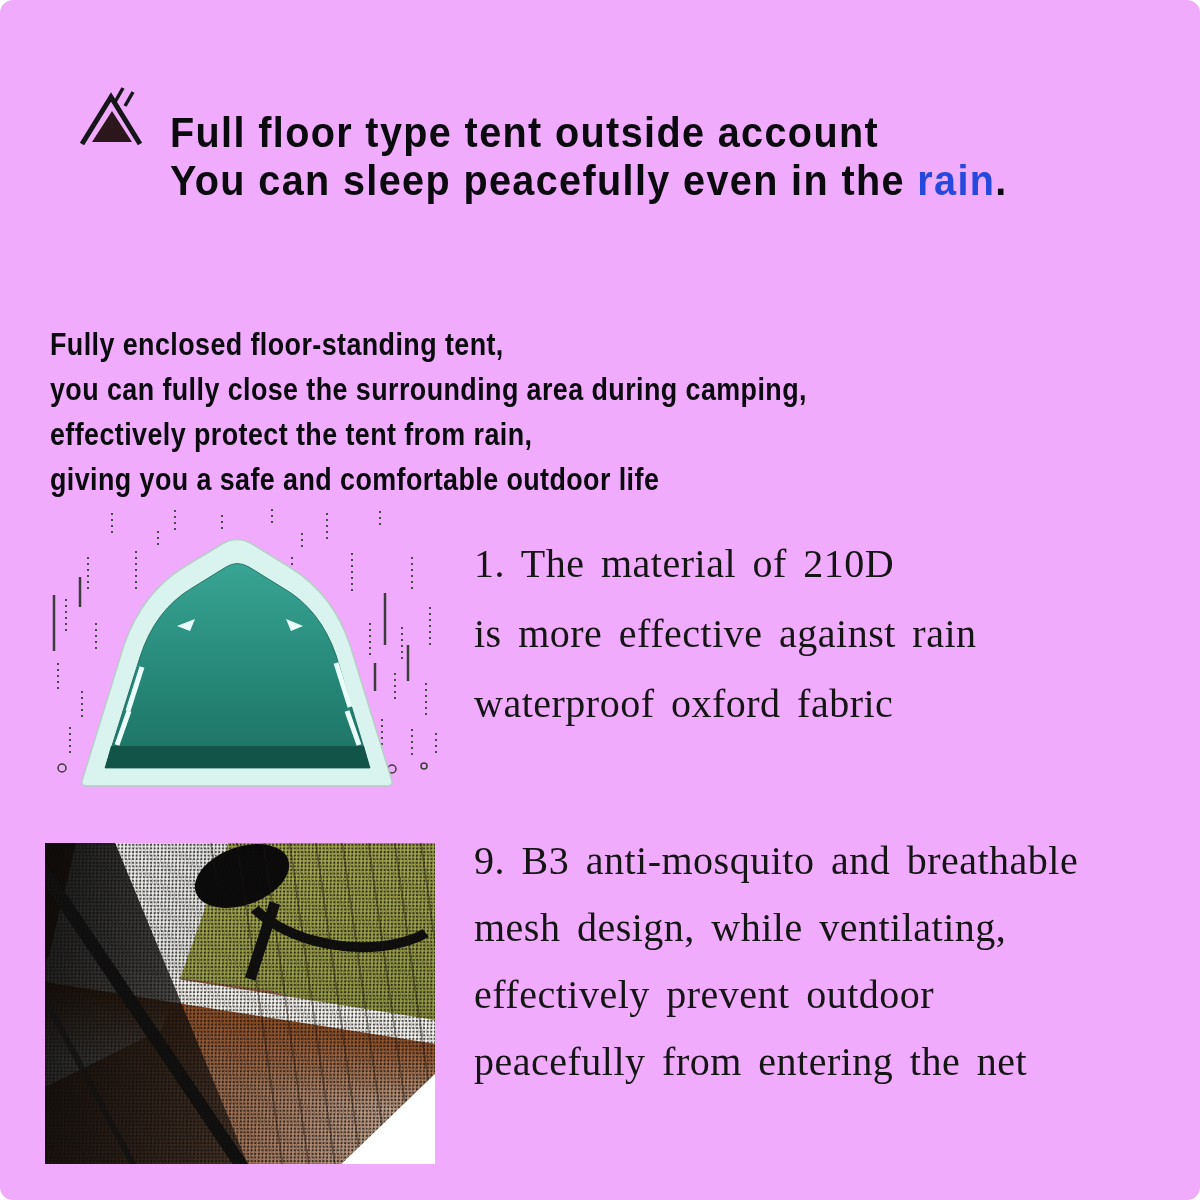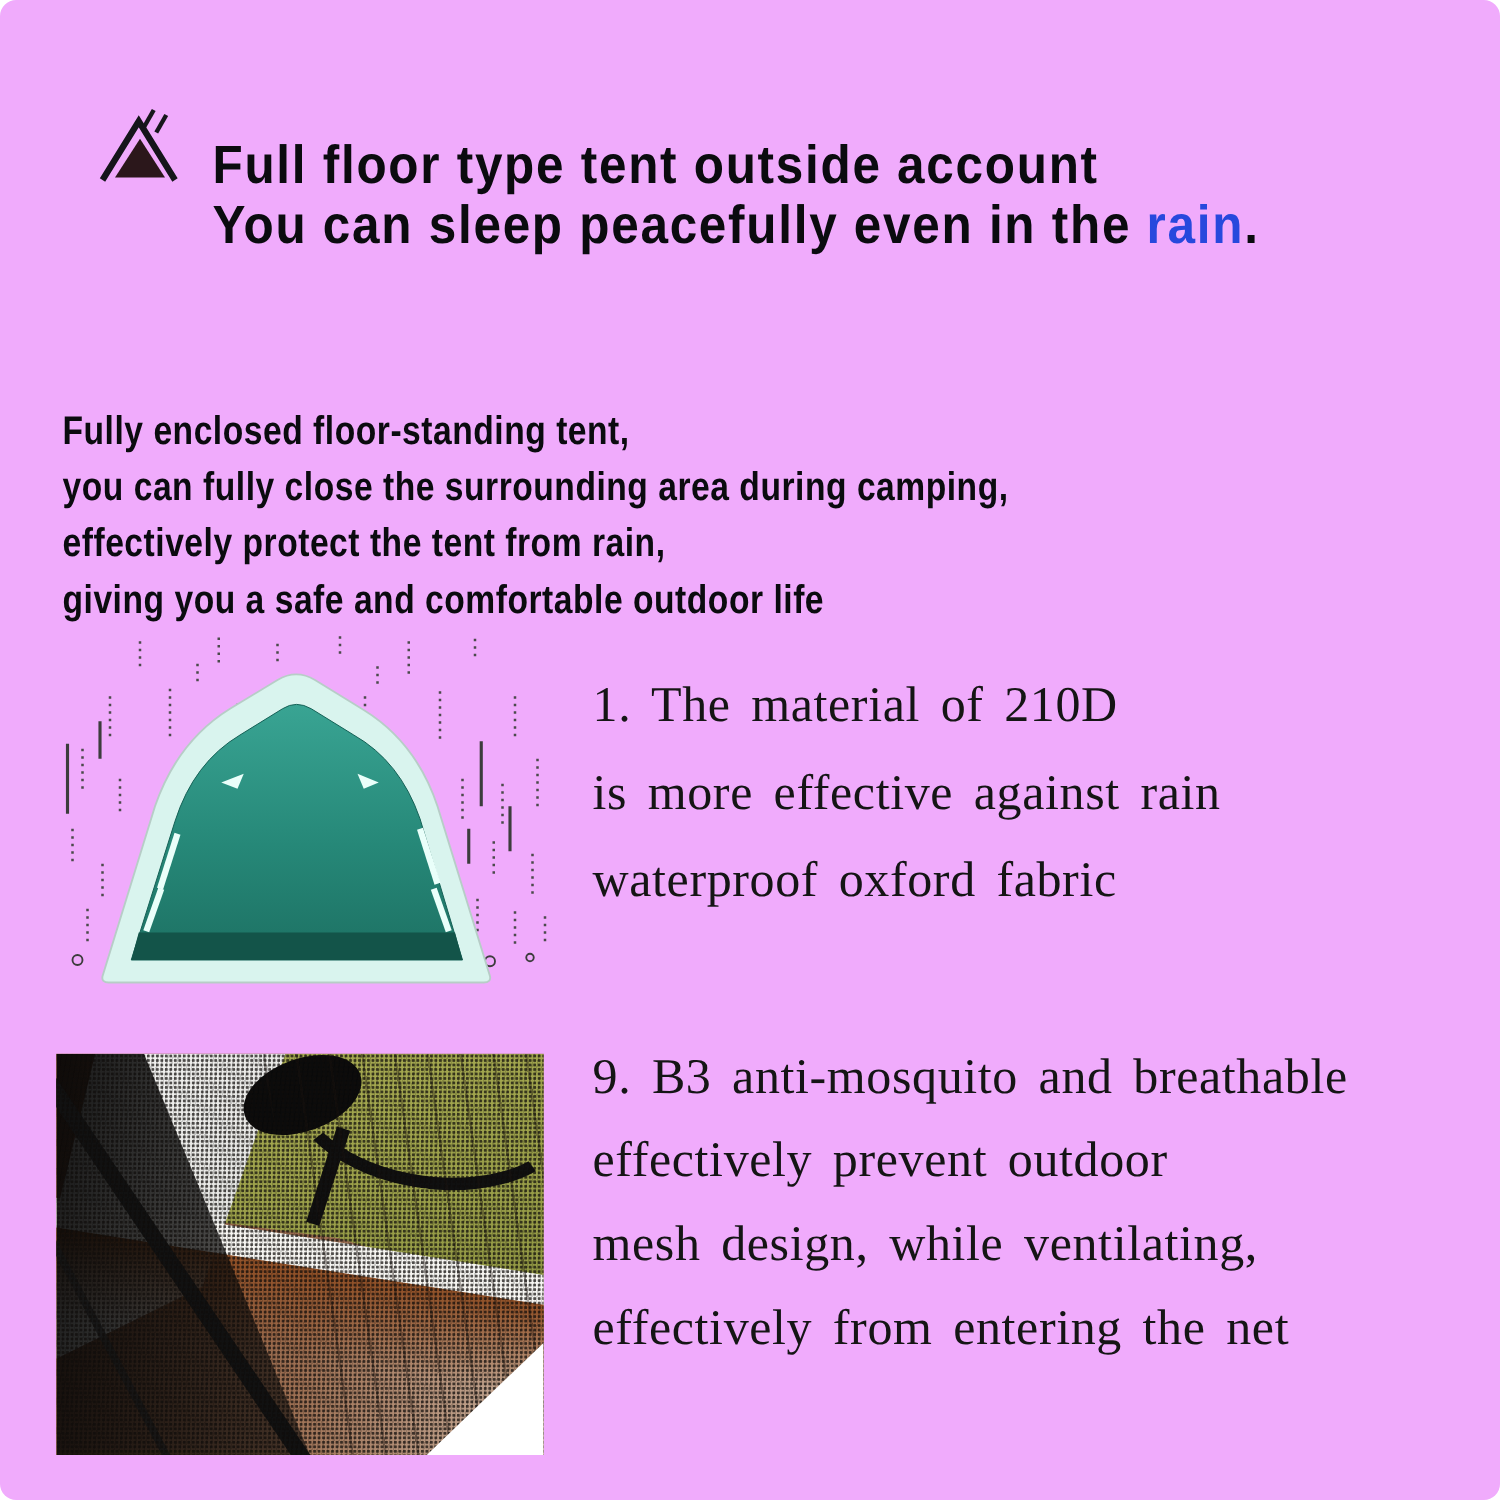--- a/index.html
+++ b/index.html
@@ -170,18 +170,18 @@
     <div class="ph-dark-left"></div>
     <div class="ph-pole"></div>
     <div class="ph-pole2"></div>
     <div class="ph-streaks"></div>
     <div class="ph-mesh"></div>
     <div class="ph-white-corner"></div>
   </div>
 
   <div class="serif-block fb2">
     <div class="serif-line">9. B3 anti-mosquito and breathable</div>
+    <div class="serif-line">mesh design, while ventilating,</div>
     <div class="serif-line">effectively prevent outdoor</div>
-    <div class="serif-line">mesh design, while ventilating,</div>
-    <div class="serif-line">effectively from entering the net</div>
+    <div class="serif-line">peacefully from entering the net</div>
   </div>
 
 </div>
 
 </body></html>

